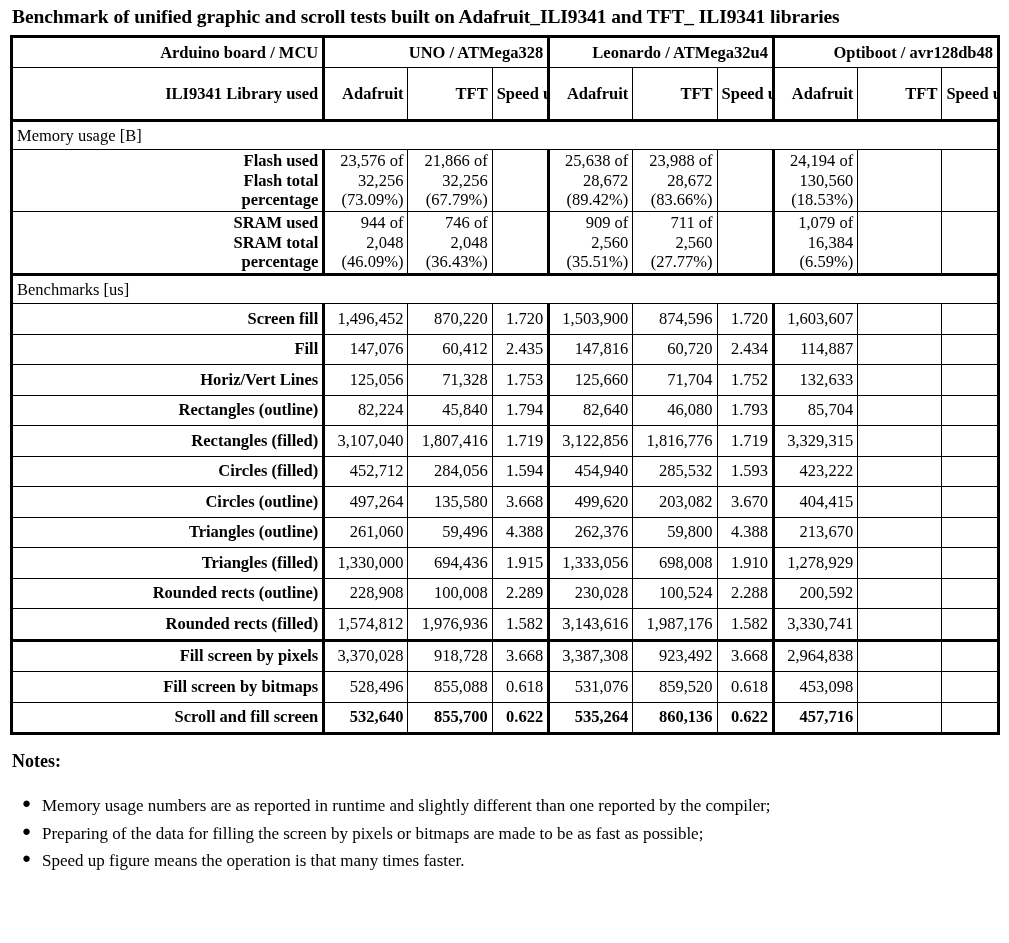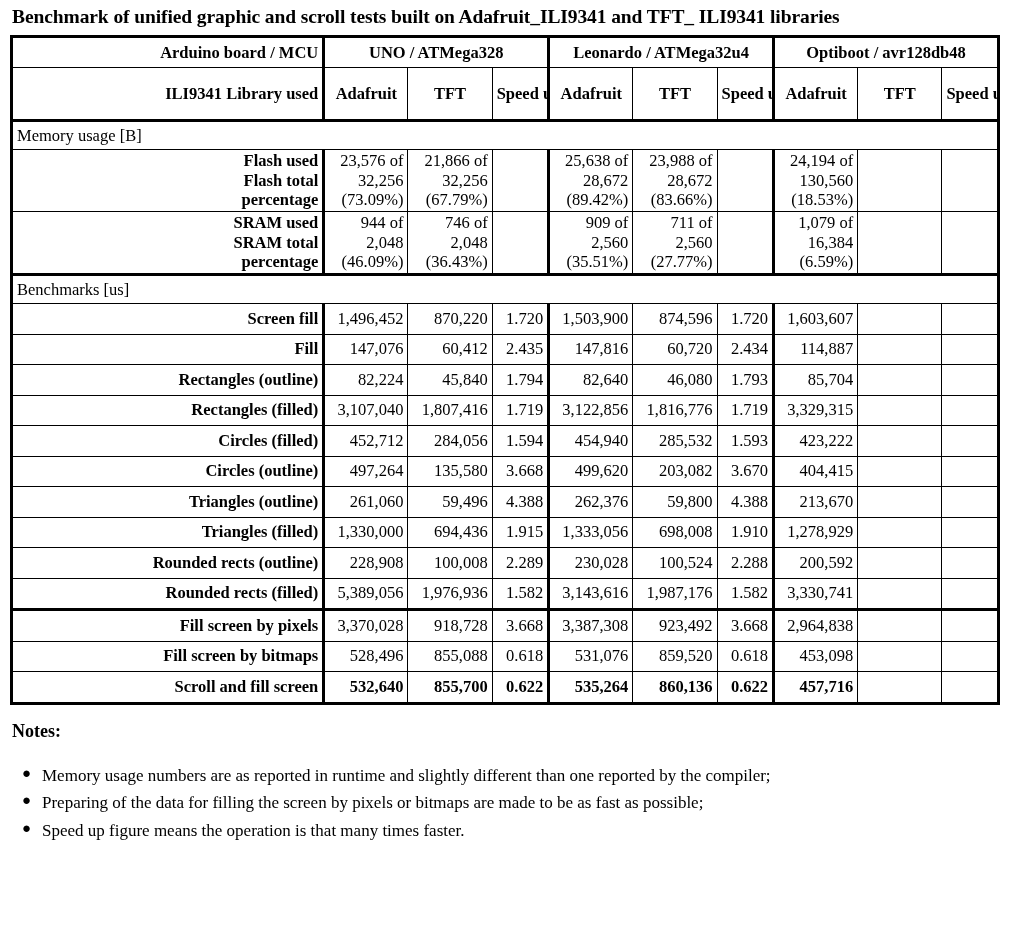--- a/index.html
+++ b/index.html
@@ -76,21 +76,21 @@
   .hdr2 td { height: 48px; }
   .memrow td { height: 56px; }
   .benchrow td { height: 26.5px; }
 
   .multi {
     display: block;
     text-align: right;
     line-height: 1.17;
   }
   .hdr-ctr {
-    text-align: center;
+    text-align: right;
     font-weight: bold;
   }
   .speedup-cell {
     text-align: center;
     font-weight: bold;
     line-height: 1.05;
   }
 
   .notes {
     margin: 16px 0 0 12px;
@@ -259,20 +259,32 @@
           <td class="num">60,412</td>
           <td class="num gr">2.435</td>
           <td class="num">147,816</td>
           <td class="num">60,720</td>
           <td class="num gr">2.434</td>
           <td class="num">114,887</td>
           <td class="num"></td>
           <td class="num"></td>
         </tr>
         <tr class="benchrow">
+          <td class="lbl">Horiz/Vert Lines</td>
+          <td class="num gl">125,056</td>
+          <td class="num">71,328</td>
+          <td class="num gr">1.753</td>
+          <td class="num">125,660</td>
+          <td class="num">71,704</td>
+          <td class="num gr">1.752</td>
+          <td class="num">132,633</td>
+          <td class="num"></td>
+          <td class="num"></td>
+        </tr>
+        <tr class="benchrow">
           <td class="lbl">Rectangles (outline)</td>
           <td class="num gl">82,224</td>
           <td class="num">45,840</td>
           <td class="num gr">1.794</td>
           <td class="num">82,640</td>
           <td class="num">46,080</td>
           <td class="num gr">1.793</td>
           <td class="num">85,704</td>
           <td class="num"></td>
           <td class="num"></td>
@@ -344,21 +356,21 @@
           <td class="num gr">2.289</td>
           <td class="num">230,028</td>
           <td class="num">100,524</td>
           <td class="num gr">2.288</td>
           <td class="num">200,592</td>
           <td class="num"></td>
           <td class="num"></td>
         </tr>
         <tr class="benchrow">
           <td class="lbl">Rounded rects (filled)</td>
-          <td class="num gl">5,389,056</td>
+          <td class="num gl">1,574,812</td>
           <td class="num">1,976,936</td>
           <td class="num gr">1.582</td>
           <td class="num">3,143,616</td>
           <td class="num">1,987,176</td>
           <td class="num gr">1.582</td>
           <td class="num">3,330,741</td>
           <td class="num"></td>
           <td class="num"></td>
         </tr>
         <tr class="benchrow">

